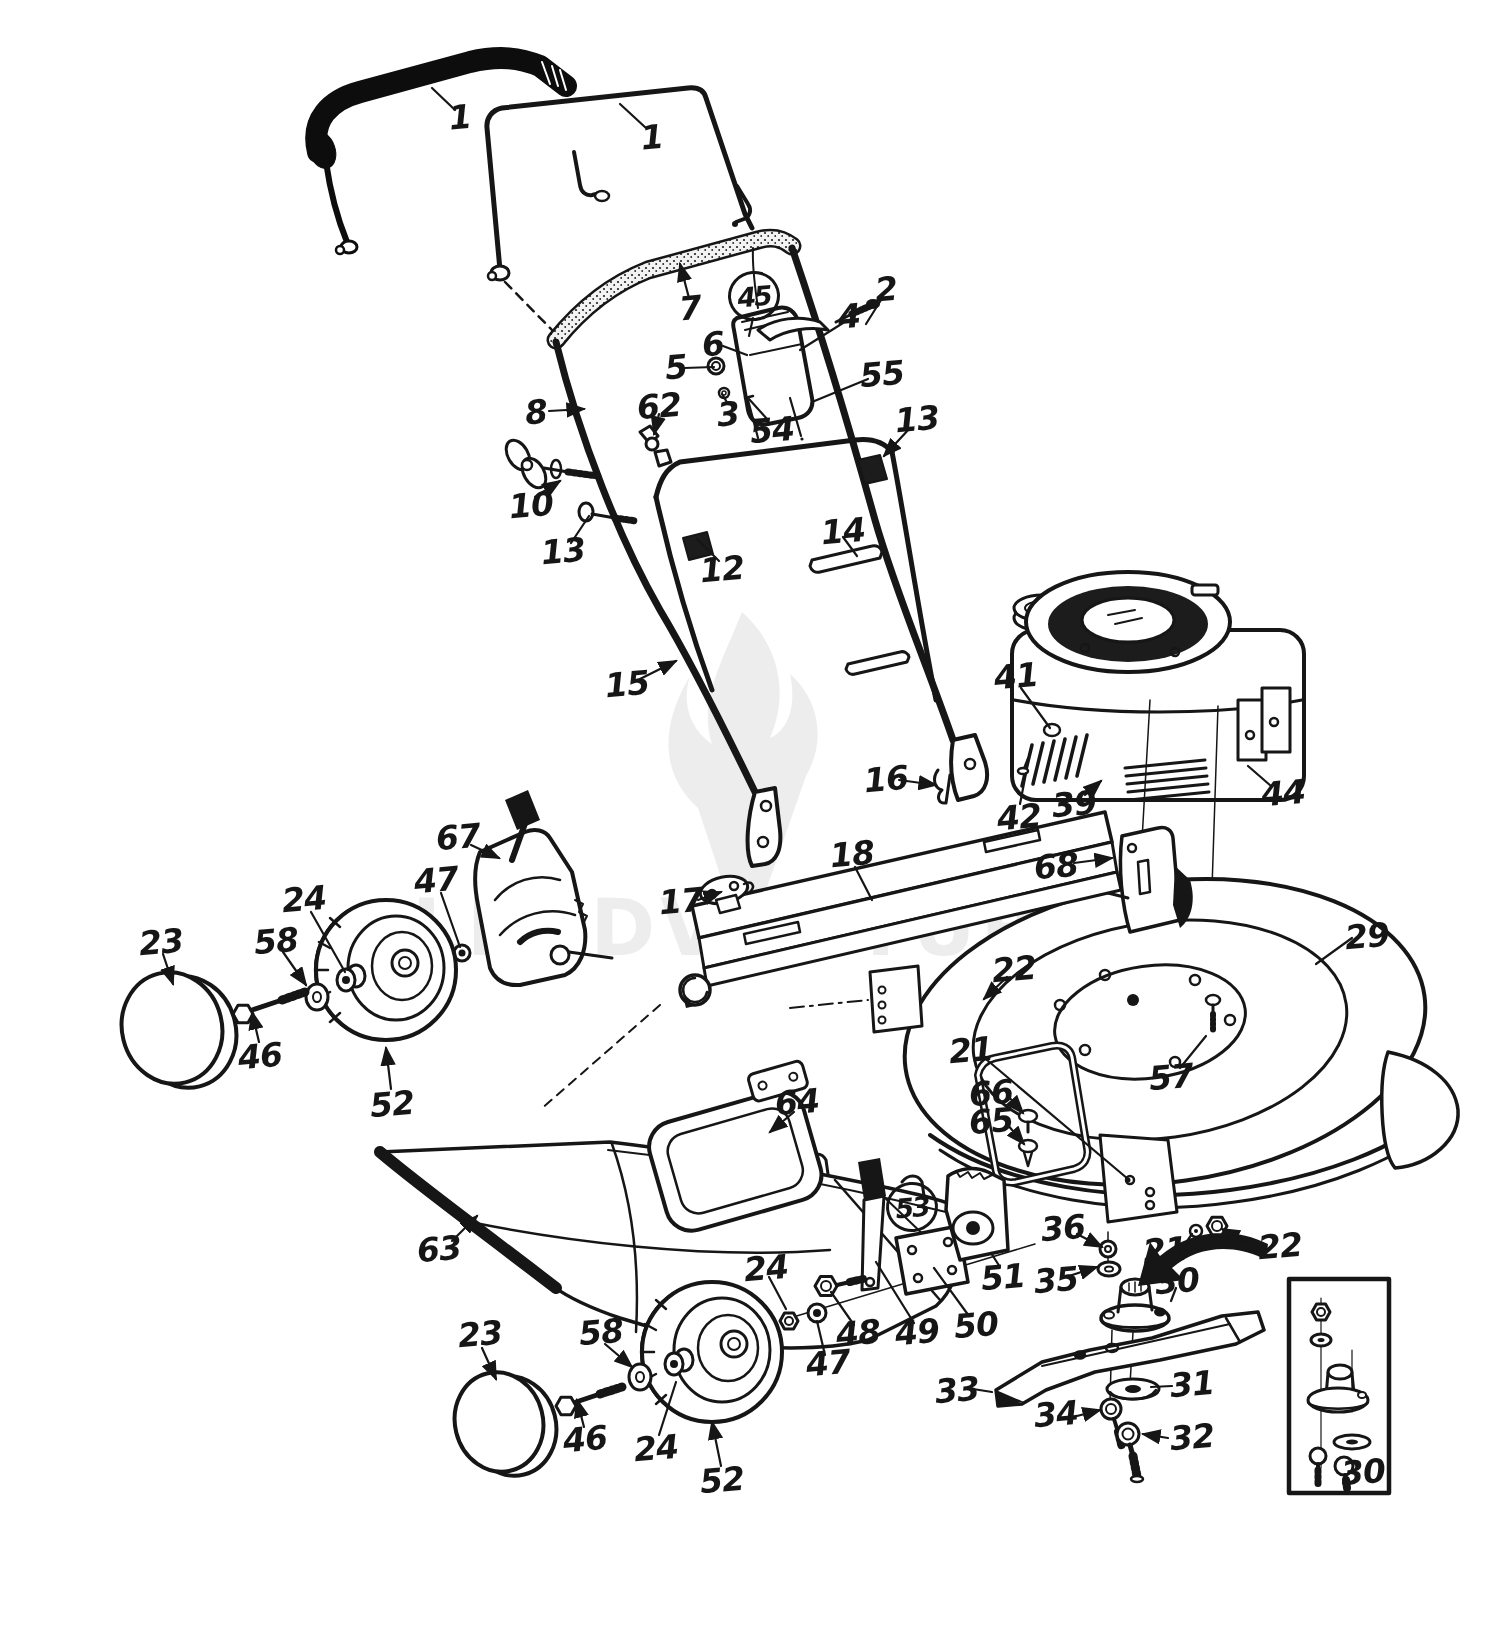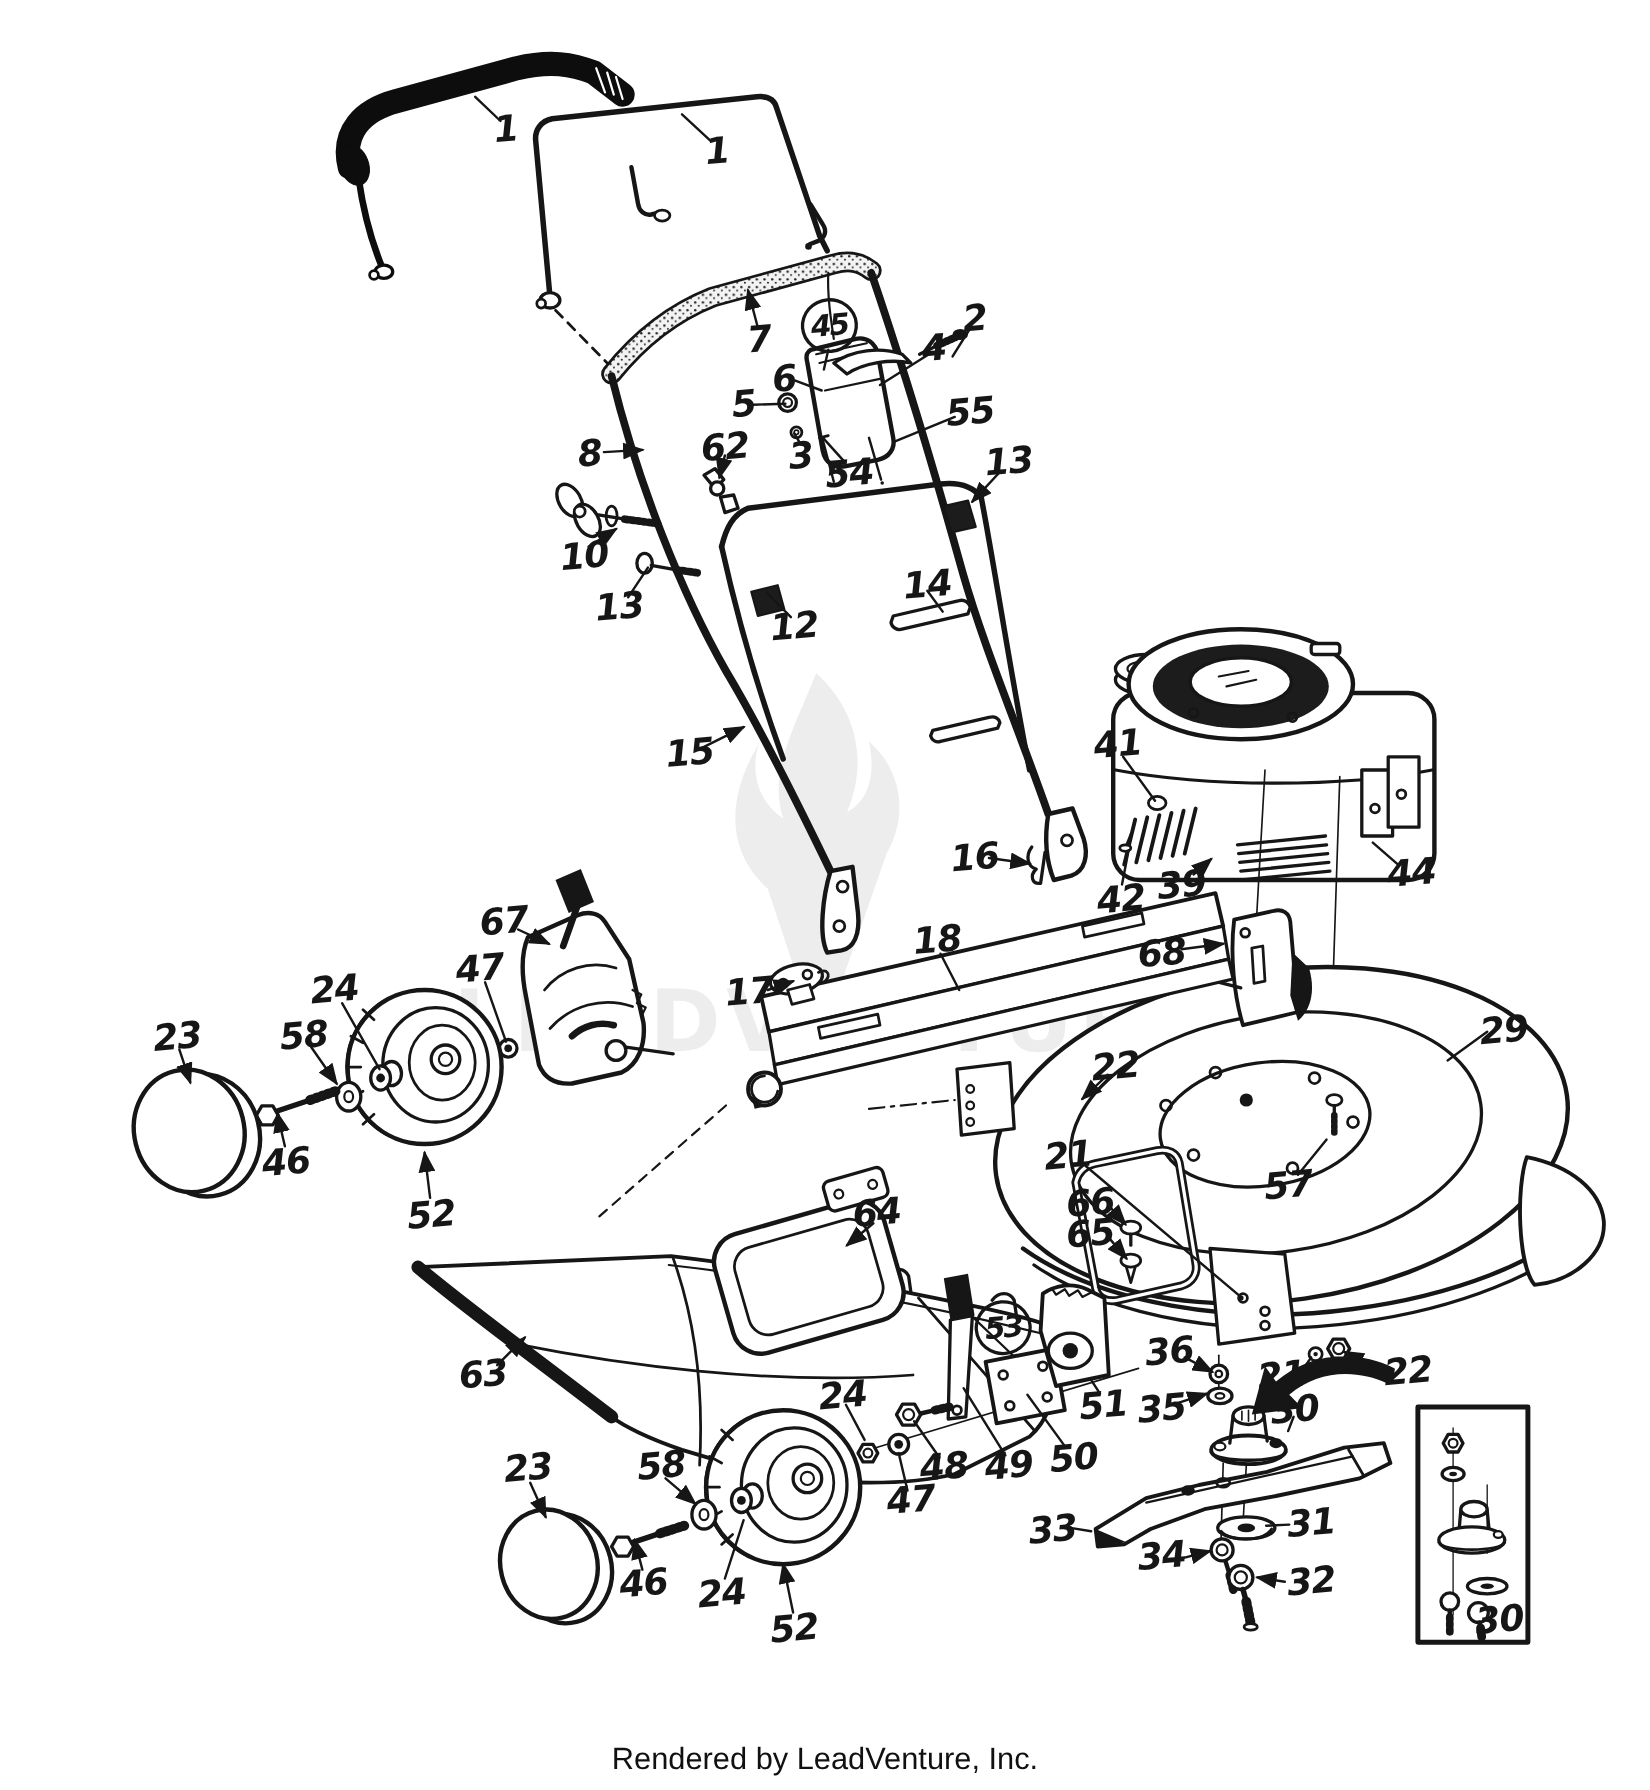--- a/index.html
+++ b/index.html
@@ -516,15 +516,14 @@
       <div class="callout" style="left: 585px; top: 1439px;">46</div>
       <div class="callout" style="left: 656px; top: 1448px;">24</div>
       <div class="callout" style="left: 722px; top: 1480px;">52</div>
       <div class="callout" style="left: 957px; top: 1390px;">33</div>
       <div class="callout" style="left: 1056px; top: 1414px;">34</div>
       <div class="callout" style="left: 1192px; top: 1384px;">31</div>
       <div class="callout" style="left: 1192px; top: 1437px;">32</div>
       <div class="callout" style="left: 1363px; top: 1472px;">30</div>
     </div>
 
-<div id="footer">Rendered by LeadVenture, Inc.</div>
 
 </div>
 
 </body></html>

